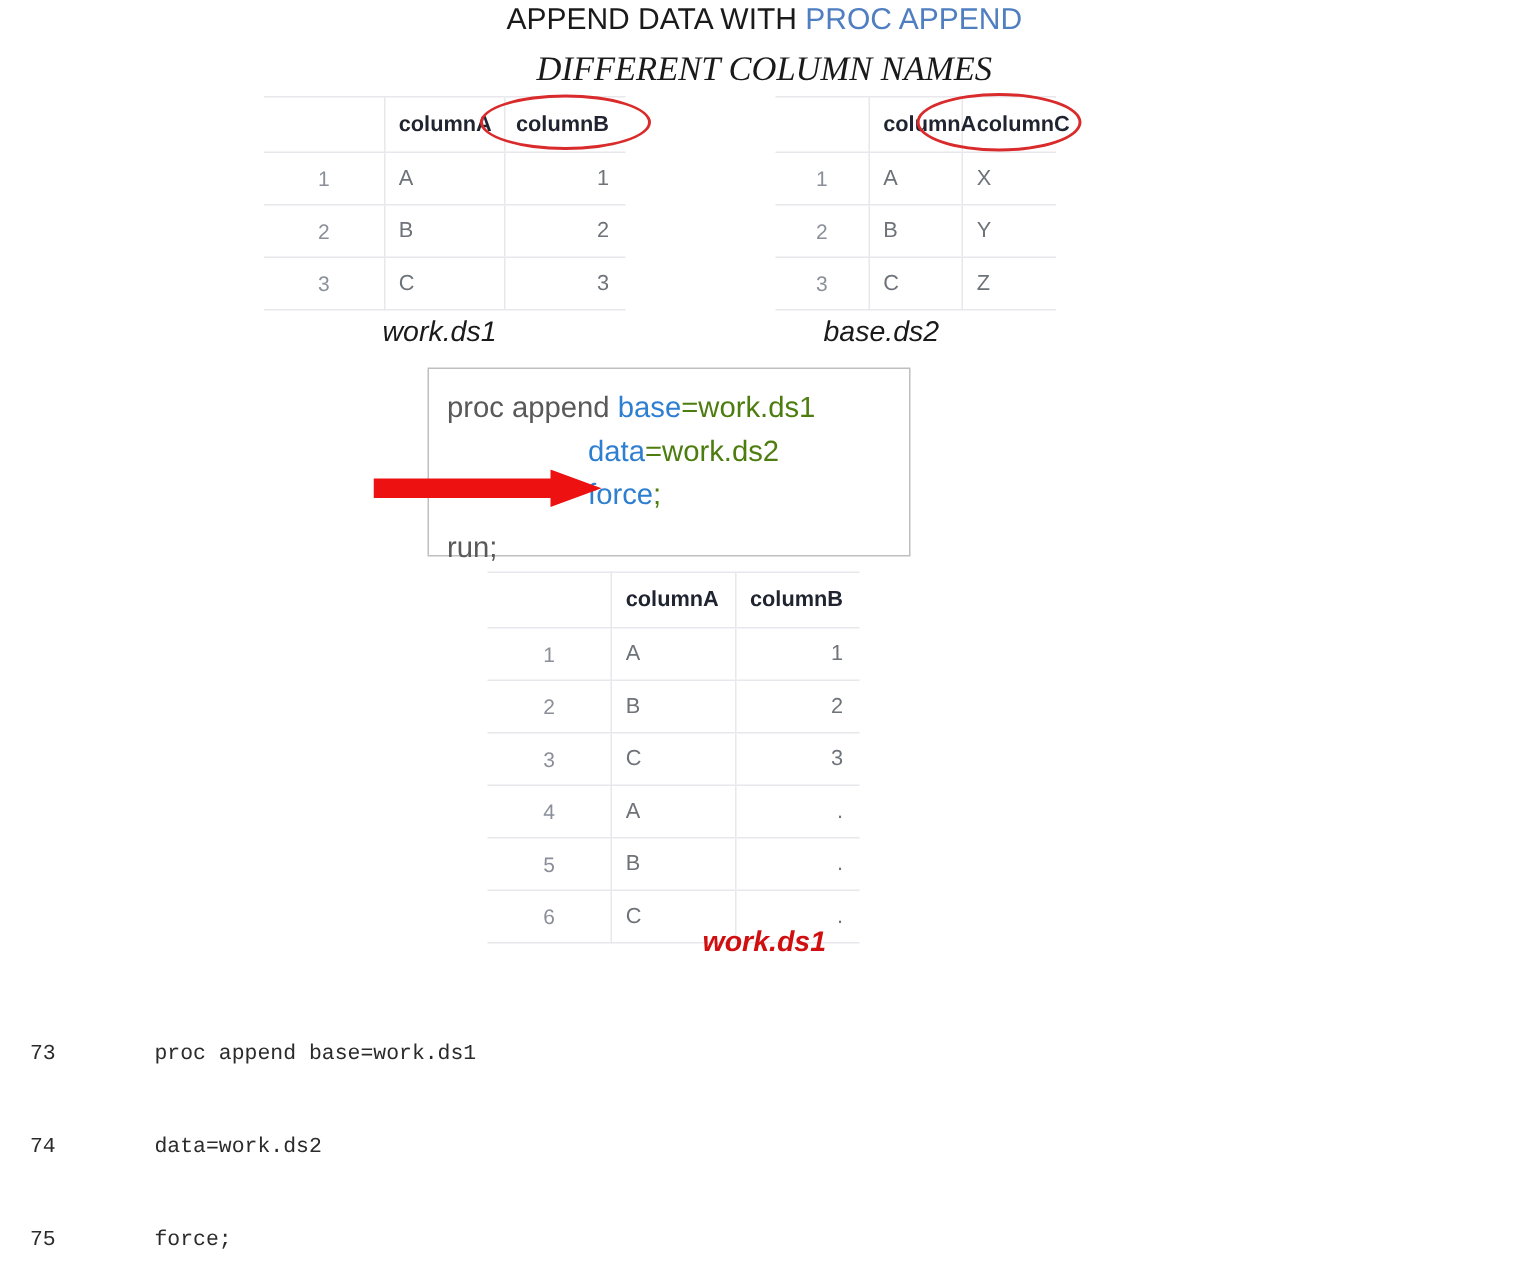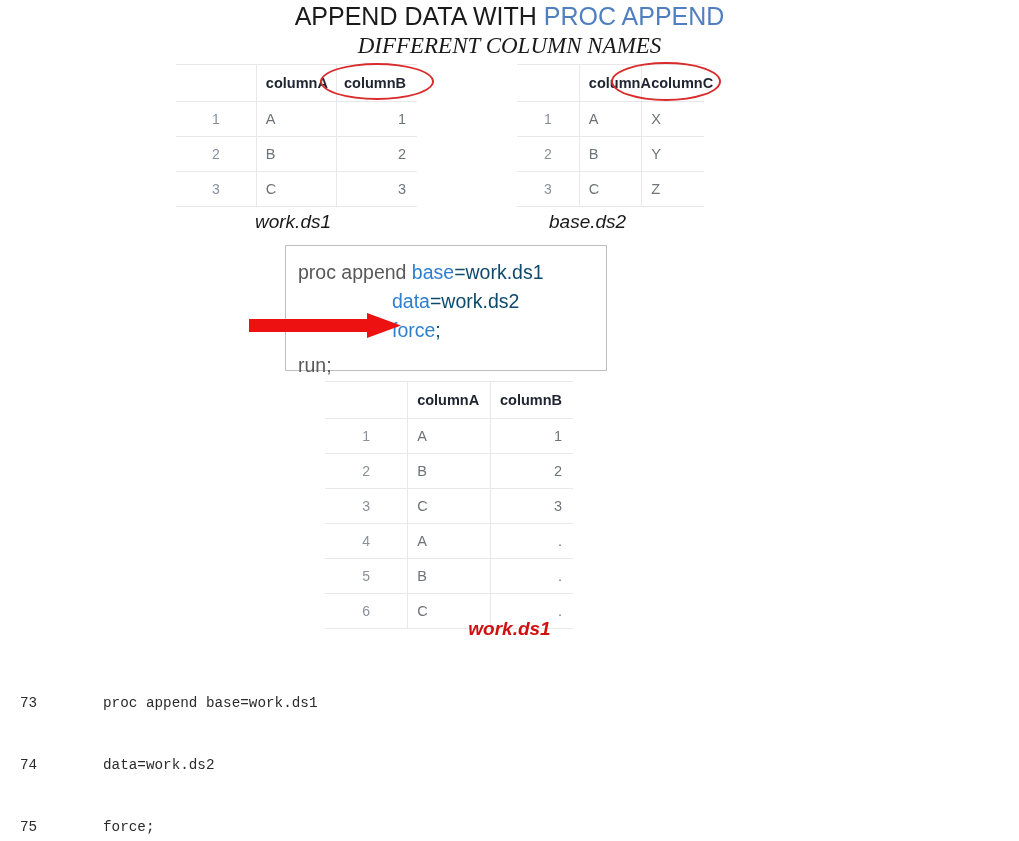--- a/index.html
+++ b/index.html
@@ -8,21 +8,21 @@
     background:#ffffff;
     font-family:"Liberation Sans", sans-serif;
     position:relative;
     overflow:hidden;
   }
 
   
   .title-line {
     position:absolute; left:0; width:1019px;
     text-align:center;
-    font-size:25px;
+    font-size:20px;
     color:#1a1a1a;
     white-space:nowrap;
   }
   #title-main { top:2px; }
   #title-sub  { top:33px; font-style:italic; font-size:23px;font-family:Liberation Serif, serif; }
   .title-accent { color:#4f7fc0; }
 
   
   .dtable {
     position:absolute;
@@ -112,21 +112,21 @@
     background:#fff;
     box-sizing:border-box;
     font-size:19.5px;
     color:#595959;
     padding:12px 0 0 12px;
   }
   #code-box .cline { line-height:29px; white-space:pre; }
   #code-box .cline.indent { padding-left:94px; }
   #code-box .cline.runline { padding-top:6px; }
   .kw   { color:#2f7fd0; }
-  .lit  { color:#0c4a6e;margin-top:23px; }
+  .lit  { color:#4d7c0f;margin-top:23px; }
 
   
   #arrow-force {
     position:absolute;
     left:249px; top:313px;
     width:152px; height:25px;
     pointer-events:none;
   }
 
   

